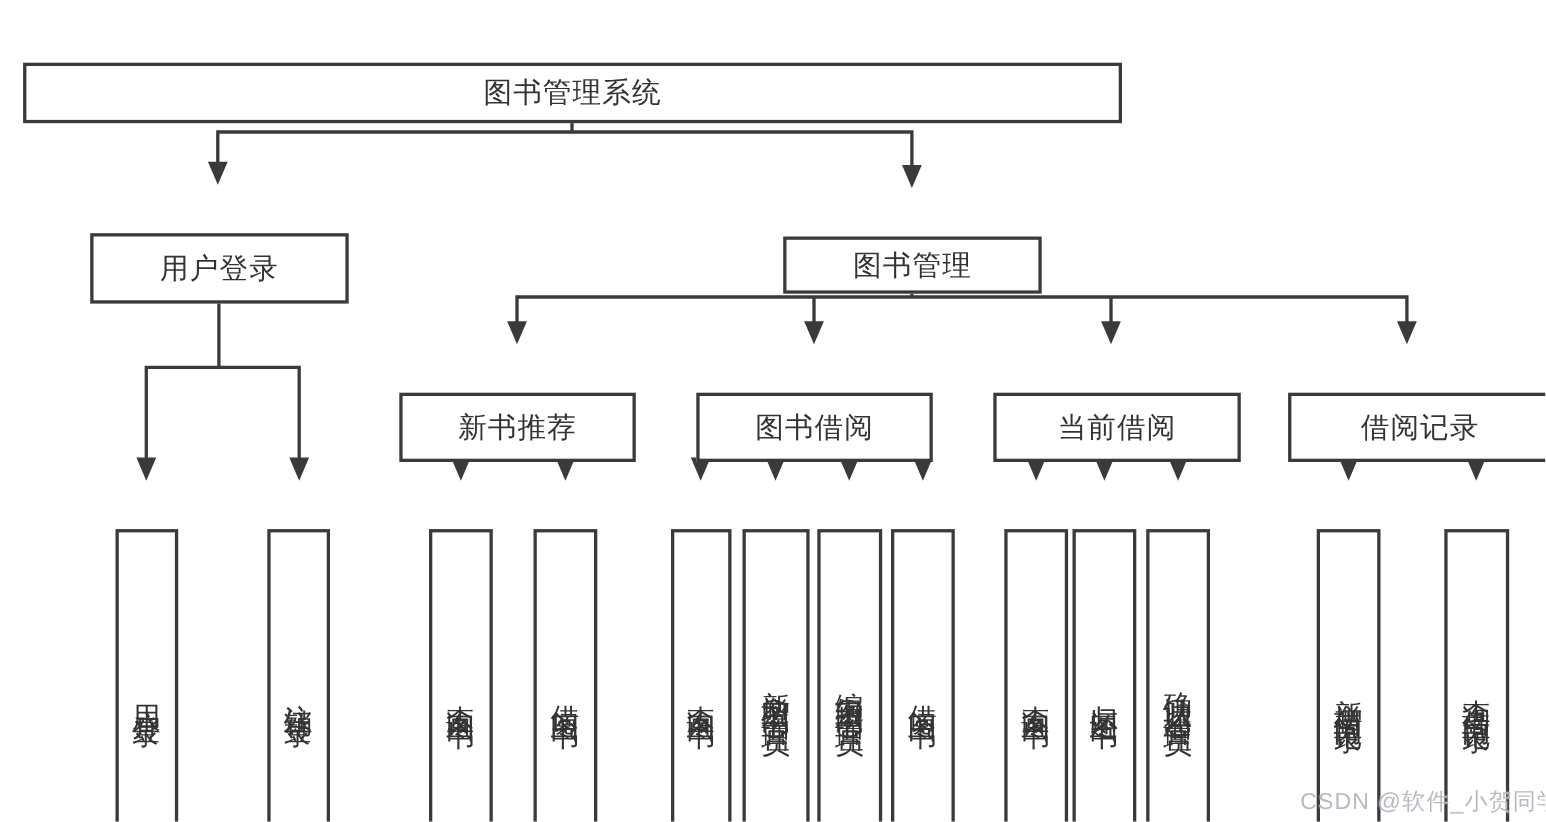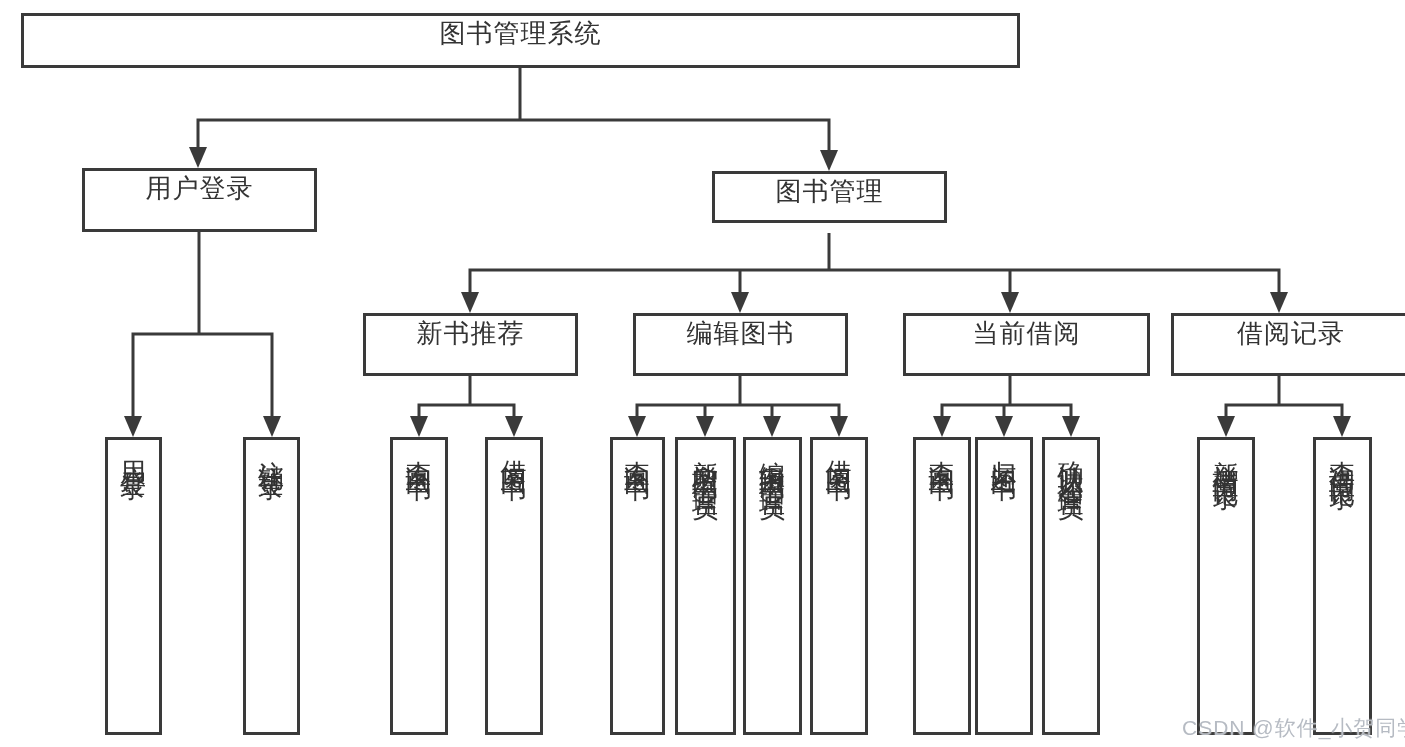--- a/index.html
+++ b/index.html
@@ -3,22 +3,22 @@
 <meta charset="utf-8">
 <style>
   html,body{margin:0;padding:0;background:#ffffff;}
   #stage{
     position:relative;width:1405px;height:747px;background:#ffffff;overflow:hidden;
     font-family:"Liberation Sans","DejaVu Sans",sans-serif;color:#333333;
   }
   #connectors{position:absolute;left:0;top:0;z-index:1;}
   .box{
     position:absolute;box-sizing:border-box;border:3px solid #3a3a3a;background:#ffffff;
-    display:flex;align-items:flex-start;justify-content:center;z-index:2;
-    font-size:26px;color:#333333;letter-spacing:1px;white-space:nowrap;
+    display:flex;align-items:center;justify-content:center;z-index:2;
+    font-size:26px;color:#333333;letter-spacing:1px;white-space:nowrap;margin-top:44px;
   }
   .leaf .vtext{
     writing-mode:vertical-lr;text-orientation:mixed;
     letter-spacing:5px;line-height:1;white-space:nowrap;
   }
   #watermark{
     position:absolute;left:1182px;top:714px;z-index:3;
     font-size:21px;color:#b6bbc3;letter-spacing:1px;white-space:nowrap;
     text-shadow:0 0 2px #ffffff;
   }
@@ -81,23 +81,23 @@
     <span>用户登录</span>
   </div>
   <div class="box" style="left:712px;top:171px;width:235px;height:52px;">
     <span>图书管理</span>
   </div>
 
   <div class="box" style="left:363px;top:313px;width:215px;height:63px;">
     <span>新书推荐</span>
   </div>
   <div class="box" style="left:633px;top:313px;width:215px;height:63px;">
-    <span>编辑图书</span>
+    <span>图书借阅</span>
   </div>
-  <div class="box" style="left:903px;top:313px;width:247px;height:63px;">
+  <div class="box" style="left:903px;top:313px;width:225px;height:63px;">
     <span>当前借阅</span>
   </div>
   <div class="box" style="left:1171px;top:313px;width:240px;height:63px;">
     <span>借阅记录</span>
   </div>
 
   <div class="box leaf" style="left:105px;top:437px;width:57px;height:298px;">
     <span class="vtext">用户登录</span>
   </div>
   <div class="box leaf" style="left:243px;top:437px;width:57px;height:298px;">

